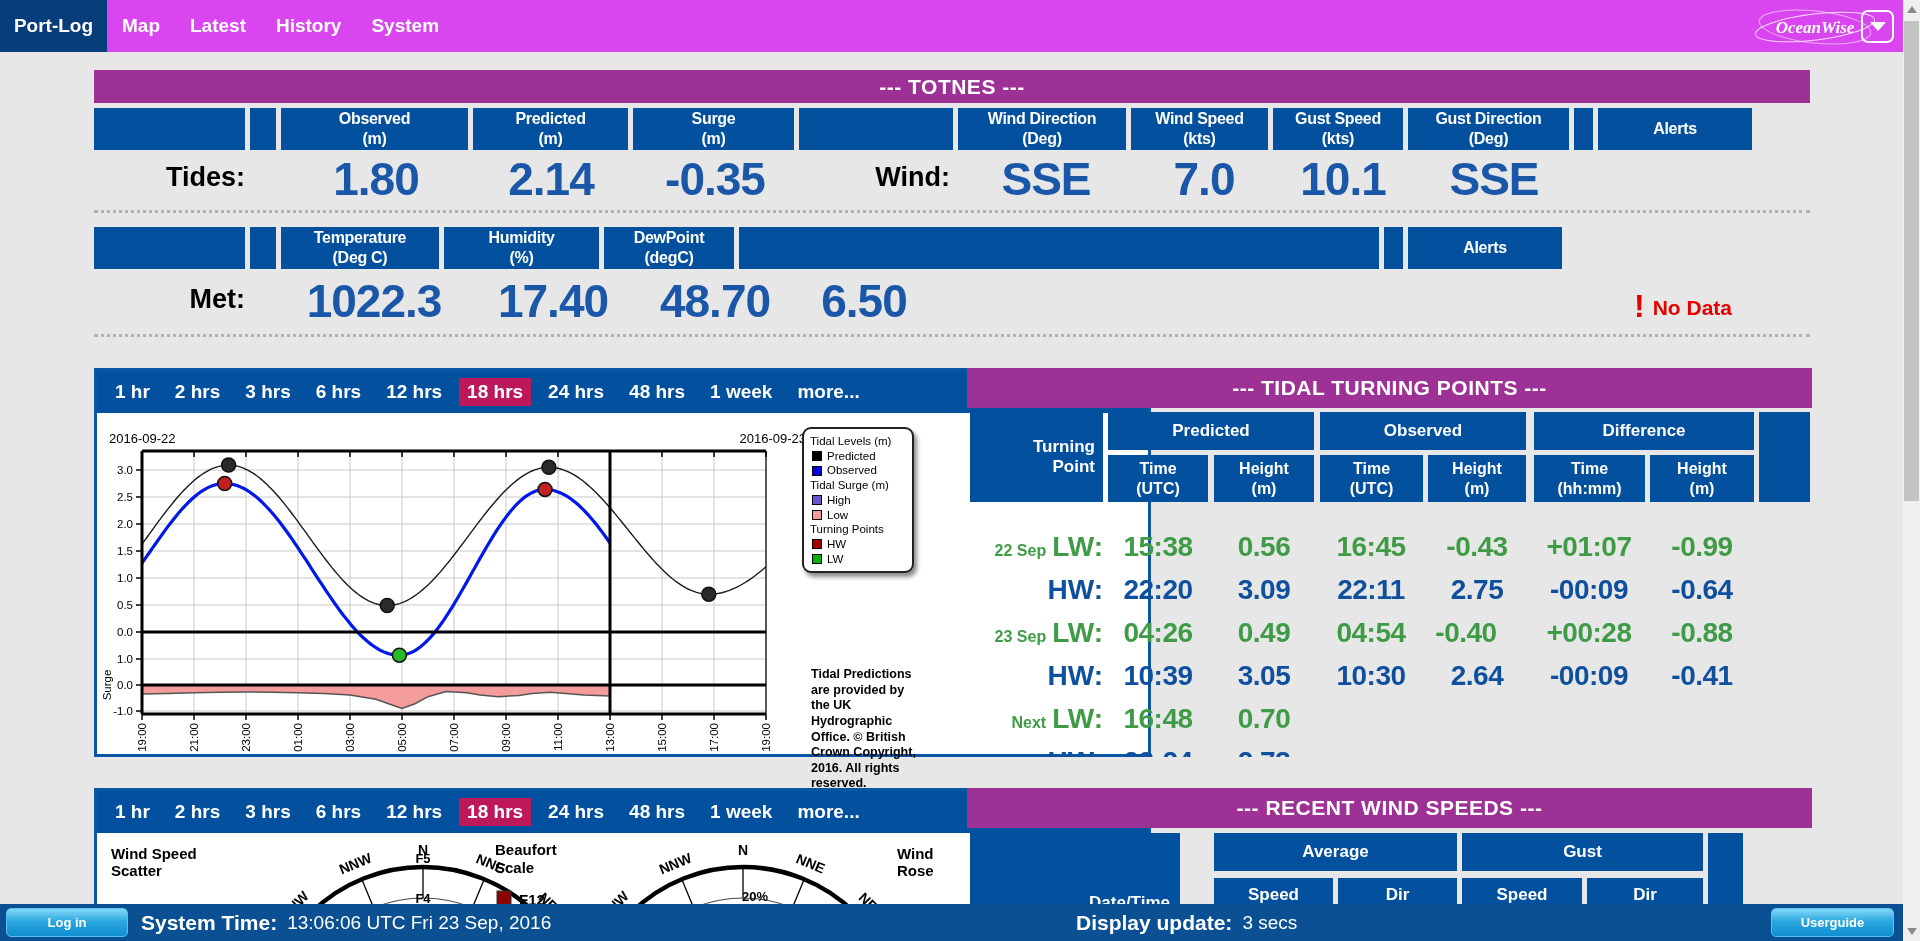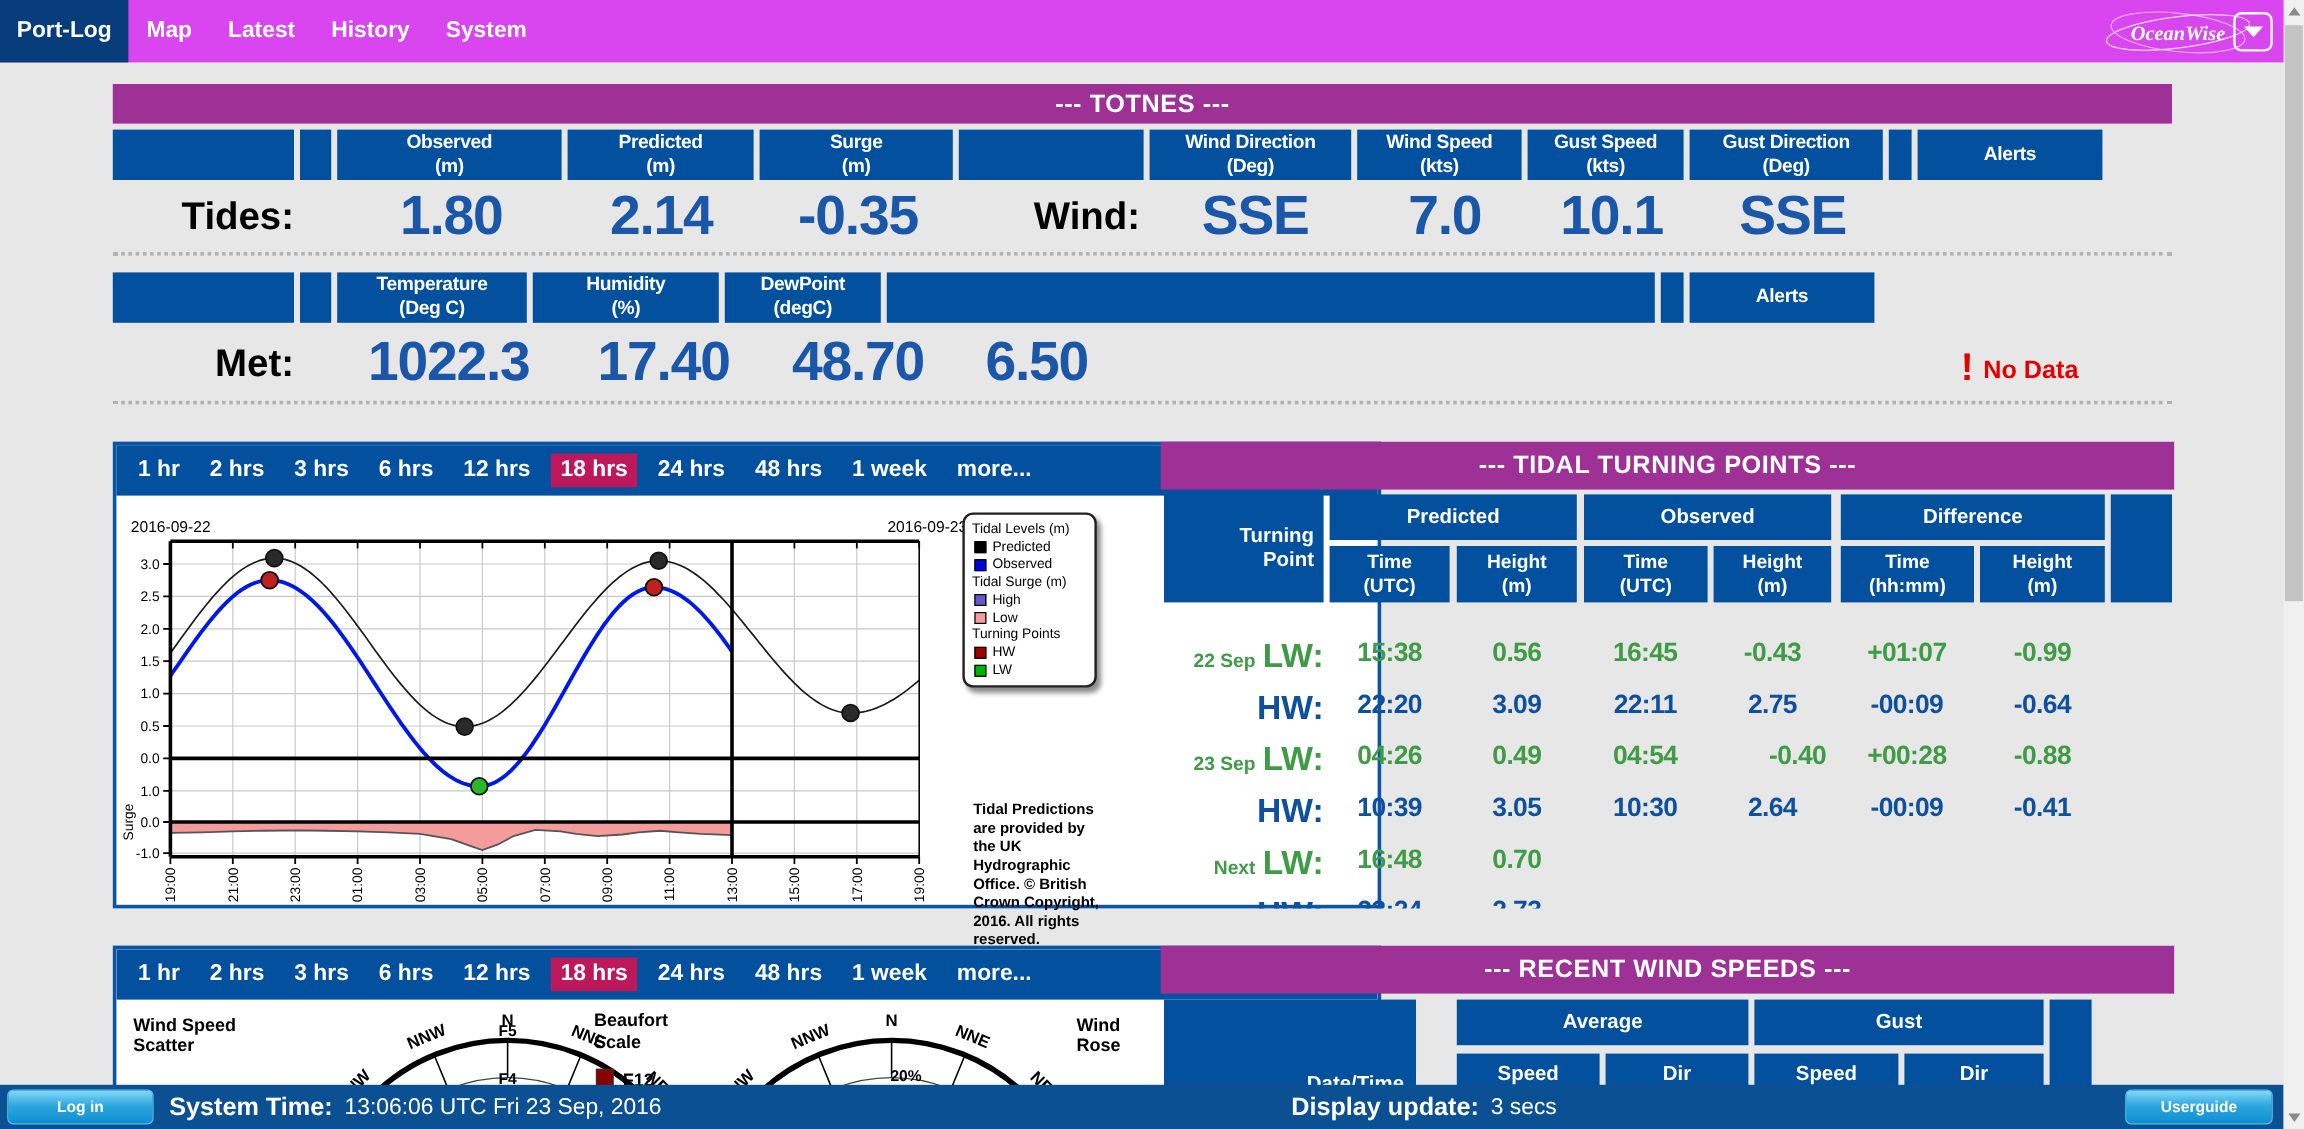--- a/index.html
+++ b/index.html
@@ -23,42 +23,42 @@
   .hcell { background:#03509e; color:#fff; font-weight:bold; text-align:center;
     display:flex; flex-direction:column; justify-content:center; font-size:16px; line-height:1.25;
     letter-spacing:-0.3px; margin-right:5px; }
   .purple-bar { position:absolute; background:#9d3195; color:#fff; font-weight:bold; font-size:21px;
     letter-spacing:0.5px; display:flex; align-items:center; justify-content:center; }
   .dotted { position:absolute; border-top:3px dotted #b2b2b2; }
 
   
   #totnes { position:absolute; left:94px; top:70px; width:1716px; height:268px; }
   .bigval { position:absolute; transform:translateX(-50%); color:#1b57a8; font-weight:bold; font-size:46px; letter-spacing:-1px; white-space:nowrap; }
-  .rowlabel { position:absolute; color:#000; font-weight:bold; font-size:32px; transform:translateX(-100%); white-space:nowrap; }
+  .rowlabel { position:absolute; color:#000; font-weight:bold; font-size:27px; transform:translateX(-100%); white-space:nowrap; }
   .alertval { position:absolute; transform:translateX(-50%); color:#e60000; font-weight:bold; font-size:21px; white-space:nowrap; }
   .alertval .bang { font-size:32px; vertical-align:-2px; margin-right:8px; }
 
   
   .panel { position:absolute; background:#fff; border:3px solid #0b56a4; }
   #chartPanel { left:94px; top:368px; width:1057px; height:389px; }
   #windPanel  { left:94px; top:788px; width:1057px; height:153px; overflow:hidden; }
   .tabbar { position:absolute; left:0; top:0; right:0; height:42px; background:#03509e;
     display:flex; align-items:center; padding-left:10px; gap:9px; }
   .tab { color:#fff; font-weight:bold; font-size:19px; padding:3px 8px; cursor:pointer; white-space:nowrap; }
   .tab.active { background:#be185d; }
 
   #tpPanel { position:absolute; left:967px; top:368px; width:845px; height:389px; overflow:hidden; }
   #wsPanel { position:absolute; left:967px; top:788px; width:845px; height:153px; overflow:hidden; }
   .gcell { position:absolute; background:#03509e; color:#fff; font-weight:bold; text-align:center; }
 
   .tp-row { position:absolute; height:36px; }
   .tp-label { position:absolute; transform:translateX(-100%); white-space:nowrap; font-weight:bold; }
   .tp-prefix { font-size:16px; margin-right:6px; }
   .tp-type { font-size:28px; }
-  .tp-val { position:absolute; transform:translateX(-50%); font-weight:bold; font-size:22px; letter-spacing:-0.5px; white-space:nowrap; }
+  .tp-val { position:absolute; transform:translateX(-50%); font-weight:bold; font-size:28px; letter-spacing:-0.5px; white-space:nowrap; }
 
   
   #tideSvg { position:absolute; left:0; top:42px; }
   .legend { position:absolute; left:705px; top:56px; width:112px; background:#fff; border:2px solid #222;
     border-radius:9px; box-shadow:3px 4px 4px rgba(0,0,0,0.45); padding:5px 4px 5px 6px; font-size:11.5px; color:#000; }
   .legend .lg-title { margin-left:0; line-height:1.28; }
   .legend .lg-item { display:flex; align-items:center; gap:5px; margin-left:2px; line-height:1.28; }
   .legend .sw { width:10px; height:10px; border:1px solid #000; flex:0 0 auto; }
   .chart-note { position:absolute; left:714px; top:296px; width:114px; font-size:12.5px; font-weight:bold; line-height:1.25; color:#000; }
   .chart-date { position:absolute; top:60px; font-size:13px; color:#000; }
@@ -392,21 +392,21 @@
           <div class="tp-val" style="left: 404px;">22:11</div>
           <div class="tp-val" style="left: 510px;">2.75</div>
           <div class="tp-val" style="left: 622px;">-00:09</div>
           <div class="tp-val" style="left: 735px;">-0.64</div>
         </div>
         <div class="tp-row" style="left: 0px; top: 249px; width: 845px; color: rgb(63, 155, 70);">
           <div class="tp-label" style="left: 136px;"><span class="tp-prefix">23 Sep</span><span class="tp-type">LW:</span></div>
           <div class="tp-val" style="left: 191px;">04:26</div>
           <div class="tp-val" style="left: 297px;">0.49</div>
           <div class="tp-val" style="left: 404px;">04:54</div>
-          <div class="tp-val" style="left: 531px;">-0.40</div>
+          <div class="tp-val" style="left: 499px;">-0.40</div>
           <div class="tp-val" style="left: 622px;">+00:28</div>
           <div class="tp-val" style="left: 735px;">-0.88</div>
         </div>
         <div class="tp-row" style="left: 0px; top: 292px; width: 845px; color: rgb(14, 80, 158);">
           <div class="tp-label" style="left: 136px;"><span class="tp-prefix"></span><span class="tp-type">HW:</span></div>
           <div class="tp-val" style="left: 191px;">10:39</div>
           <div class="tp-val" style="left: 297px;">3.05</div>
           <div class="tp-val" style="left: 404px;">10:30</div>
           <div class="tp-val" style="left: 510px;">2.64</div>
           <div class="tp-val" style="left: 622px;">-00:09</div>

